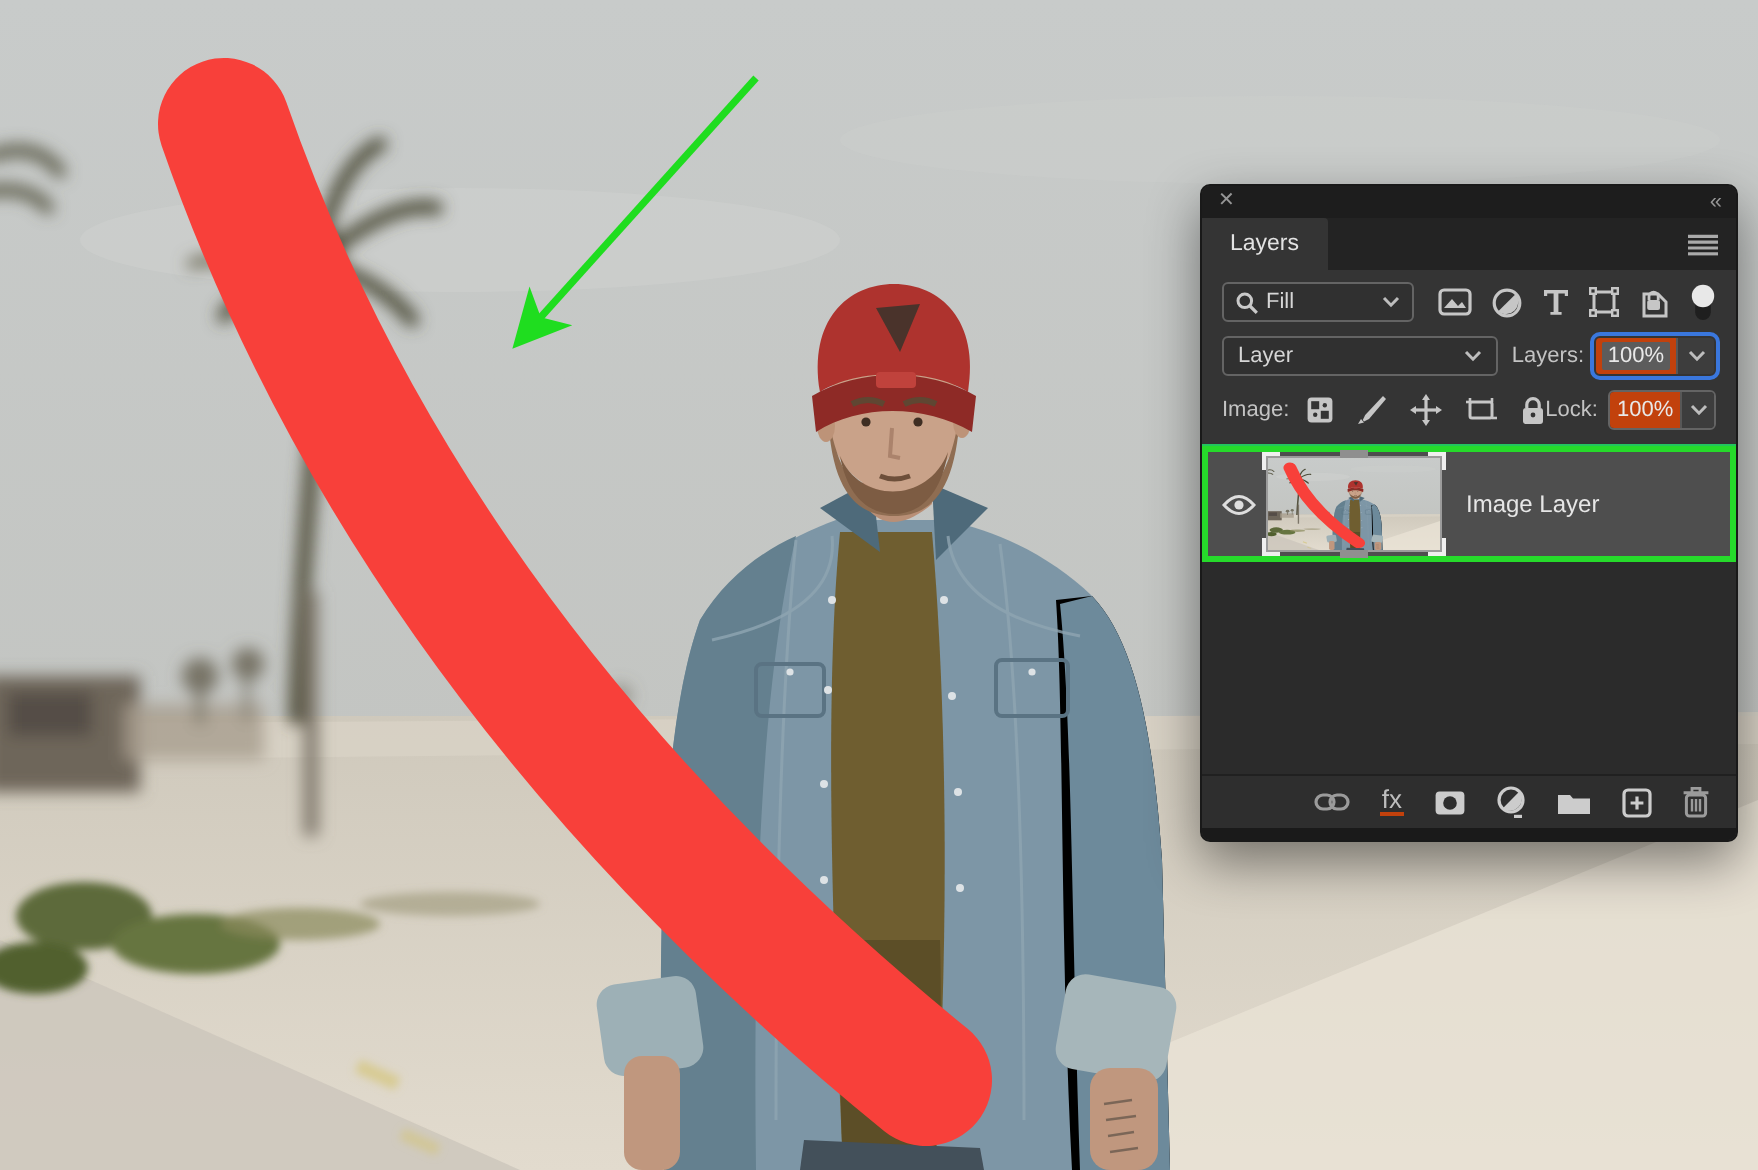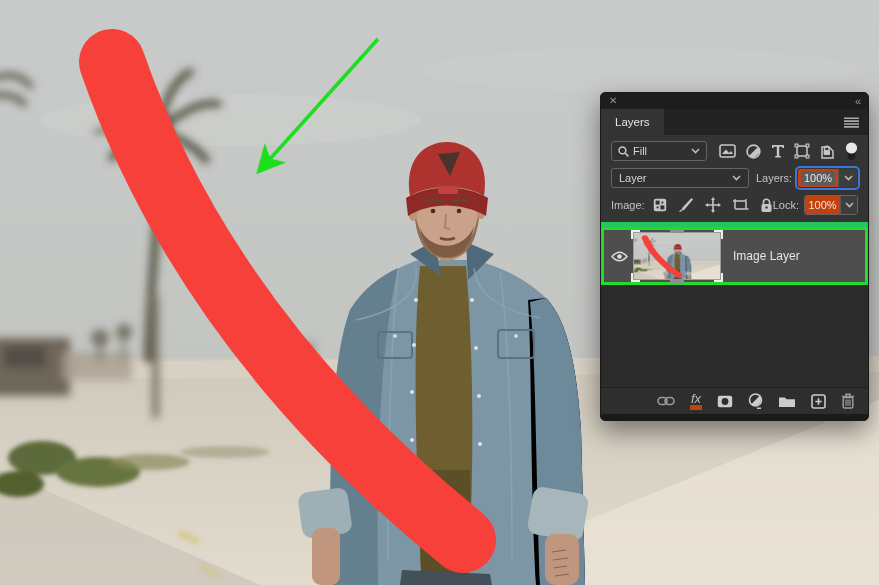--- a/index.html
+++ b/index.html
@@ -51,42 +51,42 @@
   .valcell .sel { background:#5c5c5c; padding:1px 3px; border-radius:1px; }
   .chevcell { width:19px; background:#3d3d3d; border-left:1px solid #575757;
               display:flex; align-items:center; justify-content:center; }
 
   .lock-label { color:#c3c3c3; margin-right:8px; }
   .lock-icons { display:flex; align-items:center; gap:11px; }
   .fill-label { margin-left:auto; color:#c3c3c3; }
 
   .icon-btn { display:flex; align-items:center; justify-content:center; }
 
-  .layer-list { flex:1; background:#2b2b2b; border-top:5px solid #22c55e;
+  .layer-list { flex:1; background:#2b2b2b; border-top:1px solid #22c55e;
                 padding:0; position:relative; }
   .layer-row { height:58px; background:#4e4e4e; border:3px solid #26da2b;
                display:flex; align-items:center; }
   .eye-cell { width:30px; display:flex; align-items:center; justify-content:center; }
   .thumb-wrap { position:relative; width:86px; height:46px; }
   .thumb { position:absolute; inset:0; outline:1px solid #9b9b9b; background:#c5c8c7; }
   .bracket { position:absolute; width:9px; height:9px; border:2px solid #efefef; }
   .bk-tl { left:-3px; top:-3px; border-right:0; border-bottom:0; }
   .bk-tr { right:-3px; top:-3px; border-left:0; border-bottom:0; }
   .bk-bl { left:-3px; bottom:-3px; border-right:0; border-top:0; }
   .bk-br { right:-3px; bottom:-3px; border-left:0; border-top:0; }
   .handle { position:absolute; left:50%; transform:translateX(-50%);
             width:14px; height:4px; background:#8f8f8f; }
   .h-top { top:-4px; } .h-bot { bottom:-4px; }
   .layer-name { margin-left:13px; color:#e6e6e6; font-size:12px; }
 
   .footer { height:27px; background:#2e2e2e; border-top:1px solid #202020;
             display:flex; align-items:center; justify-content:flex-end;
             gap:15px; padding:0 13px; flex:0 0 auto; }
-  .footer .fx { color:#bdbdbd; font-size:13px; font-style:italic;
-                border-bottom:5px solid #c2410c; line-height:11px; padding:0 1px 1px 1px; }
+  .footer .fx { color:#bdbdbd; font-size:13px; 
+                border-bottom:2px solid #c2410c; line-height:11px; padding:0 1px 1px 1px; }
   .bottomstrip { height:6px; background:#1a1a1a; flex:0 0 auto; }
 </style>
 </head>
 <body>
 
 <div id="stage">
 
   <div id="canvas-photo">
     <svg width="879" height="585" viewBox="0 0 879 585">
       <defs>

